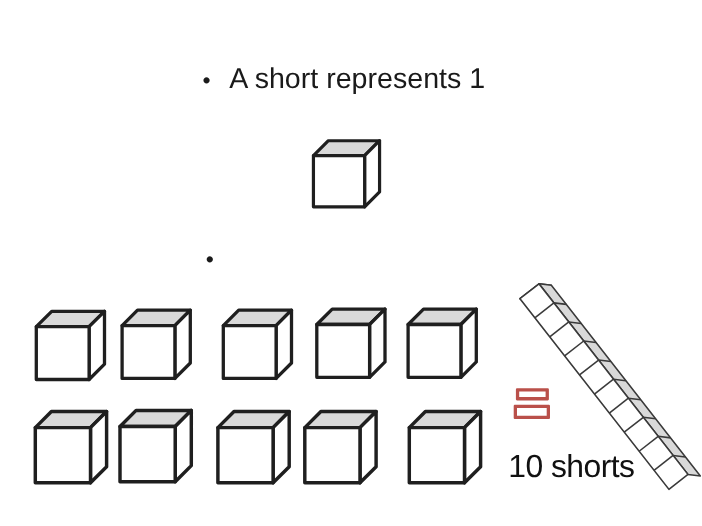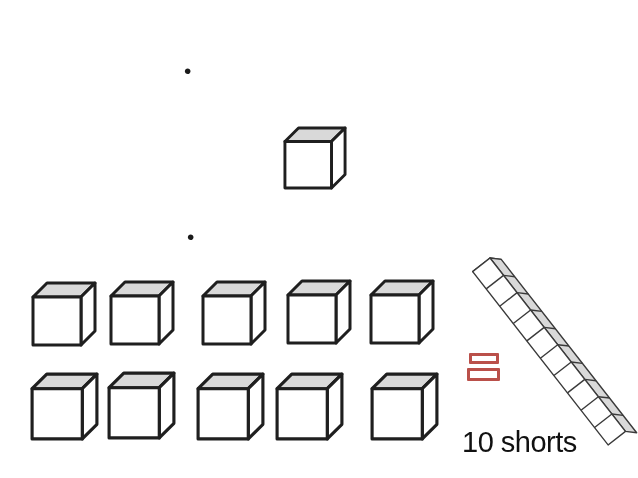--- a/index.html
+++ b/index.html
@@ -33,34 +33,35 @@
   .equals .bar{
     box-sizing:border-box;
     border:3px solid #ba504a;
     background:#ffffff;
     border-radius:1px;
   }
   .equals .bar1{width:30px;height:11px;margin-left:2px;}
   .equals .bar2{width:33px;height:13px;margin-top:4px;}
   .rod-svg{position:absolute;left:440px;top:245px;overflow:visible;}
   .caption{
-    position:absolute;left:462px;top:425px;
+    position:absolute;left:462px;top:408px;
     font-size:29px;line-height:34px;
     color:#111111;
     letter-spacing:-0.5px;
     white-space:nowrap;
   }
 </style>
 </head>
 <body>
 
 <div class="slide" style="background: rgb(255, 255, 255);">
 
   <div class="bullet-line line1" style="color: rgb(26, 26, 26);">
     <span class="marker">•</span>
+    <span class="btext">A short represents 1</span>
   </div>
 
   <div class="bullet-line line2" style="color: rgb(26, 26, 26);">
     <span class="marker">•</span>
   </div>
 
   <div class="cubes-layer" id="cubes-layer">
       <svg class="cube-svg" viewBox="0 0 66 66" width="64" height="64" style="left:283px;top:126px">
     <polygon points="2,16 16,2 64,2 50,16" fill="#d9d9d9" stroke="#1f1f1f" stroke-width="3" stroke-linejoin="round"></polygon>
     <polygon points="50,16 64,2 64,50 50,64" fill="#ffffff" stroke="#1f1f1f" stroke-width="3" stroke-linejoin="round"></polygon>

